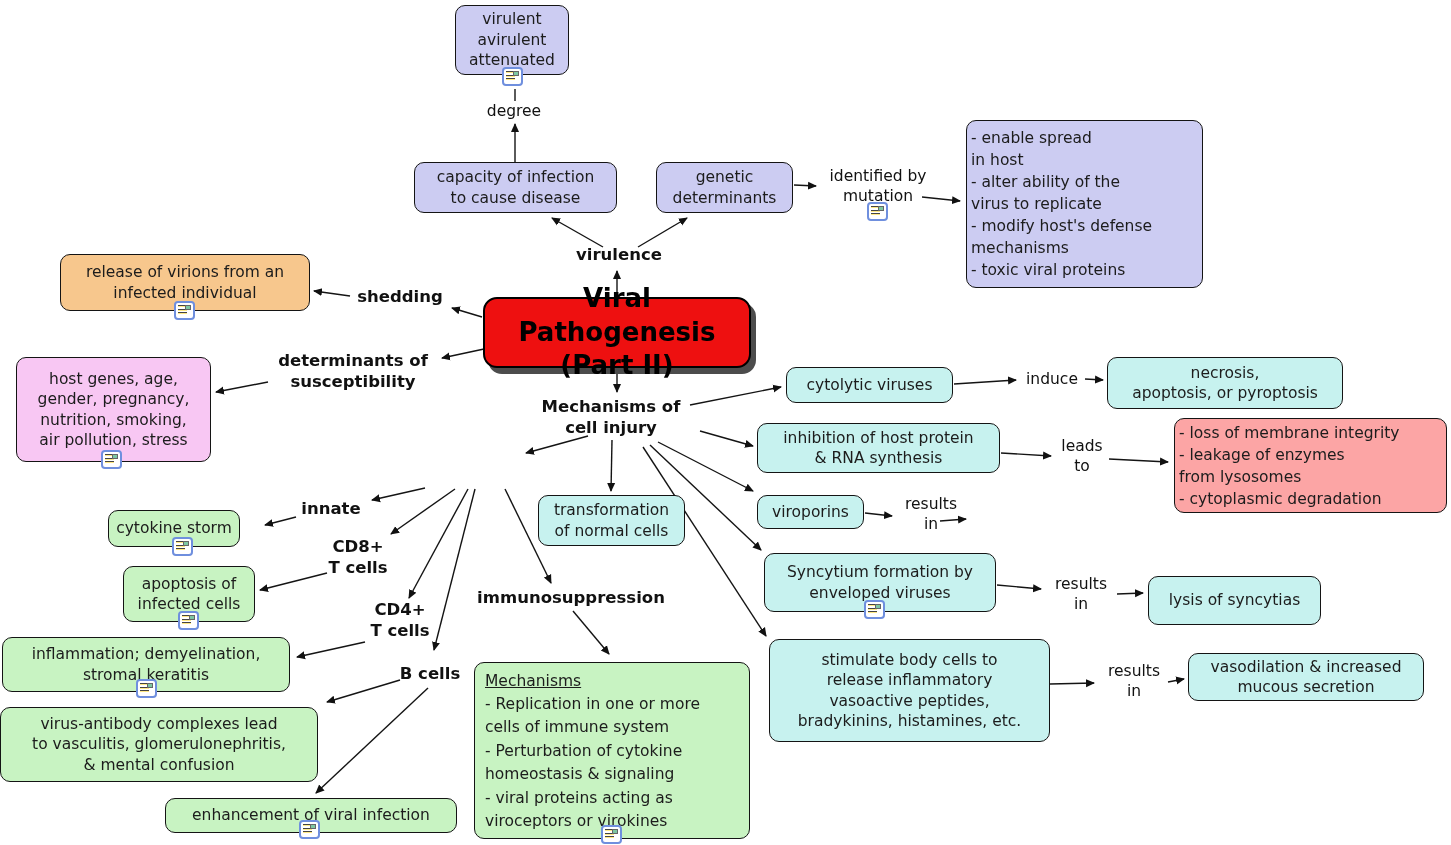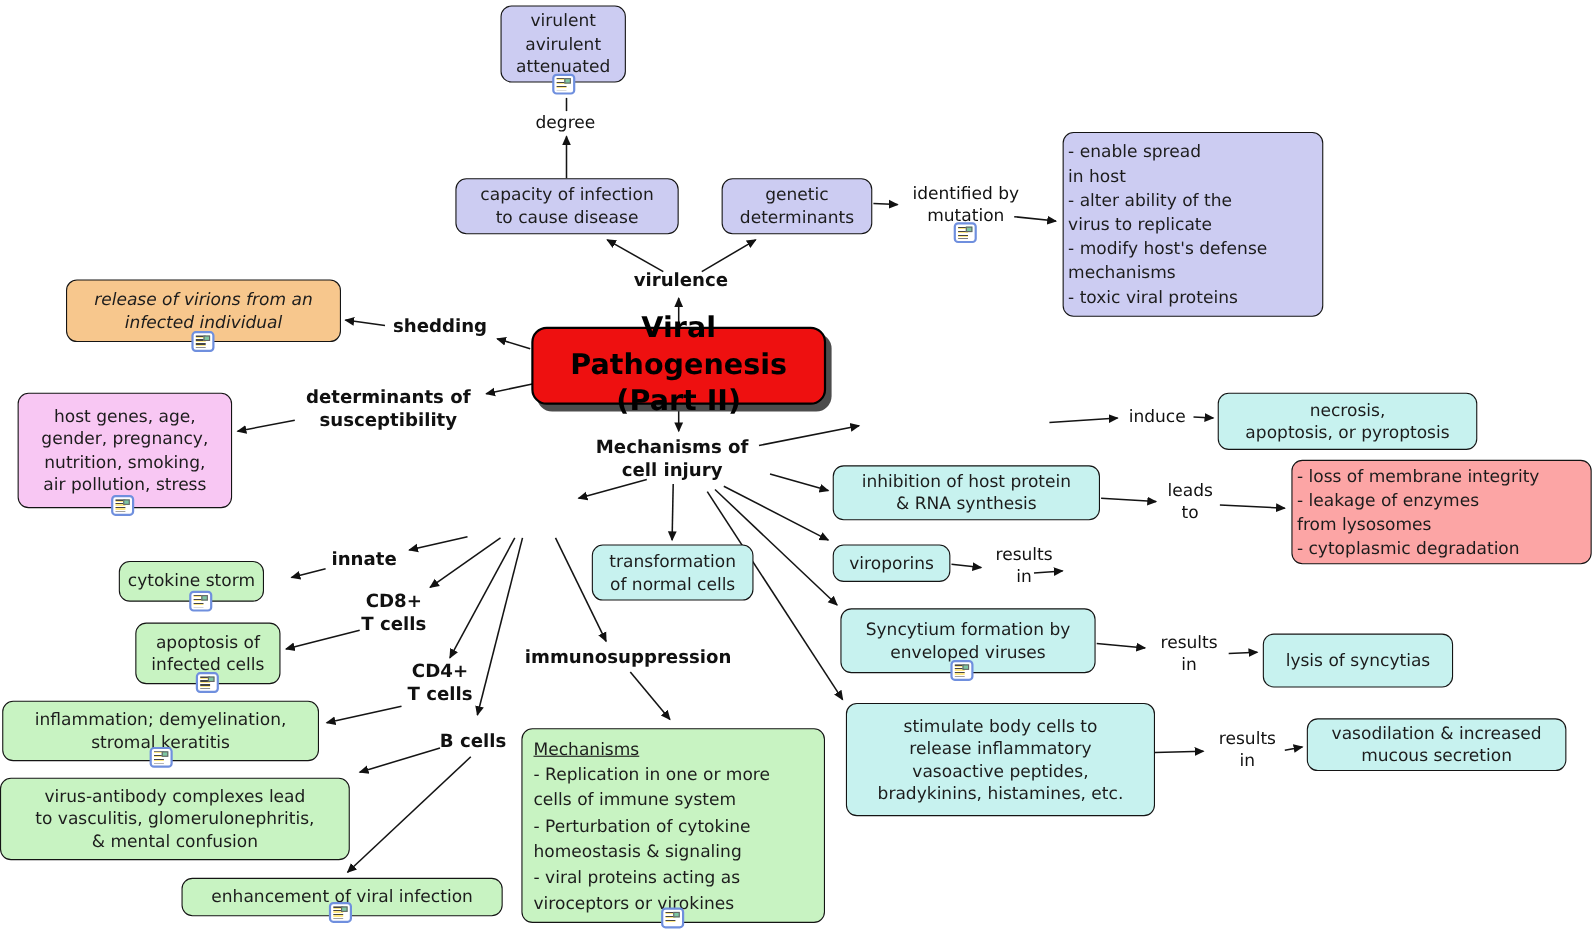--- a/index.html
+++ b/index.html
@@ -103,31 +103,34 @@
 - modify host's defense
   mechanisms
 - toxic viral proteins</span>
     </div>
 
   <div class="node red" style="left: 483px; top: 297px; width: 268px; height: 71px; background-color: rgb(238, 16, 16);">
       <span>Viral Pathogenesis
 (Part II)</span>
     </div>
 
-  <div class="node" style="left: 60px; top: 254px; width: 250px; height: 57px; background-color: rgb(247, 199, 141); font-style: italic;">
+  <div class="node" style="left: 60px; top: 254px; width: 250px; height: 57px; background-color: rgb(247, 199, 141);">
       <span>release of virions from an
 infected individual</span>
     </div>
   <div class="node" style="left: 16px; top: 357px; width: 195px; height: 105px; background-color: rgb(248, 199, 243);">
       <span>host genes, age,
 gender, pregnancy,
 nutrition, smoking,
 air pollution, stress</span>
     </div>
 
+  <div class="node" style="left: 786px; top: 367px; width: 167px; height: 36px; background-color: rgb(199, 242, 239);">
+      <span>cytolytic viruses</span>
+    </div>
   <div class="node" style="left: 1107px; top: 357px; width: 236px; height: 52px; background-color: rgb(199, 242, 239);">
       <span>necrosis,
 apoptosis, or pyroptosis</span>
     </div>
   <div class="node" style="left: 757px; top: 423px; width: 243px; height: 50px; background-color: rgb(199, 242, 239);">
       <span>inhibition of host protein
 &amp; RNA synthesis</span>
     </div>
   <div class="node left" style="left: 1174px; top: 418px; width: 273px; height: 95px; background-color: #fca5a5;">
       <span>- loss of membrane integrity

